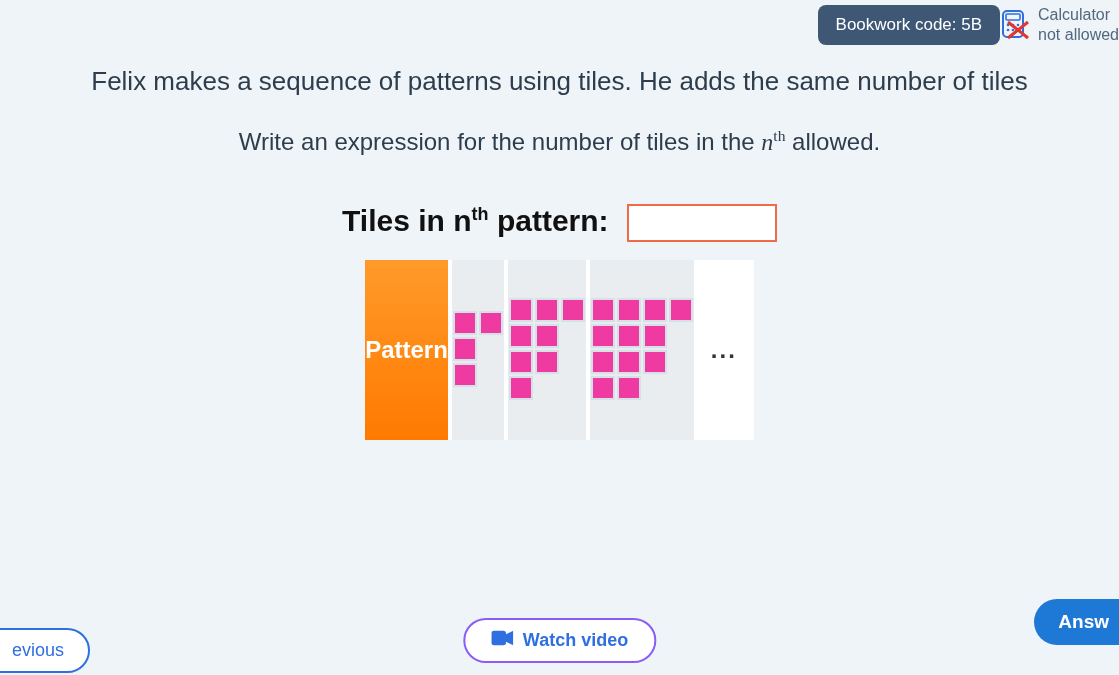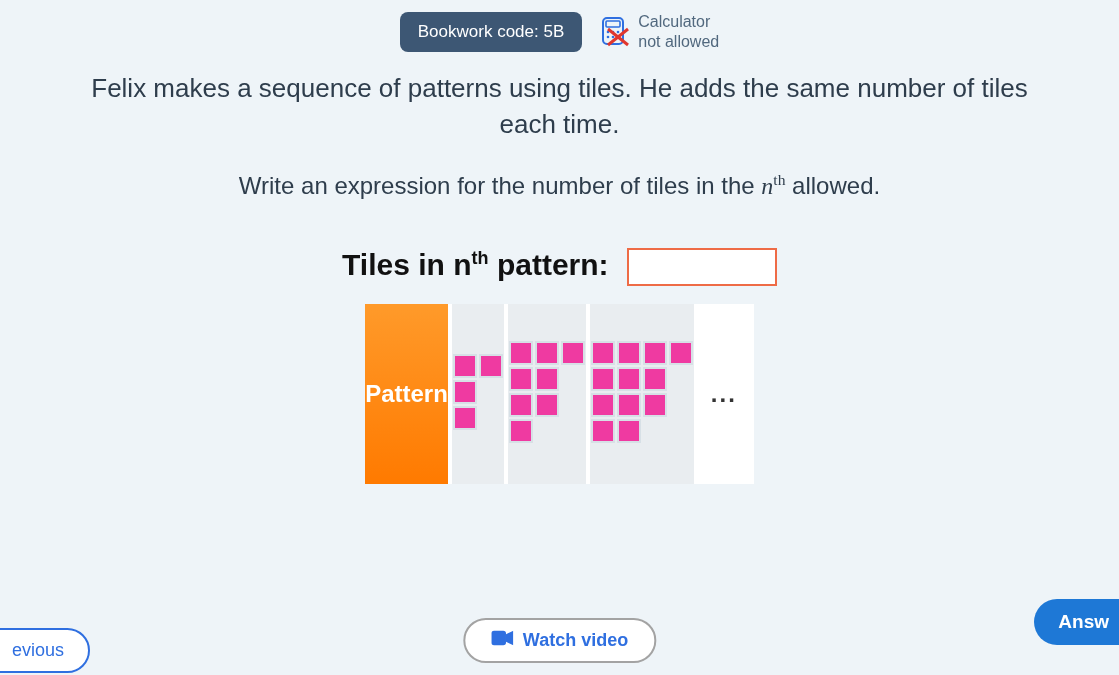--- a/index.html
+++ b/index.html
@@ -7,24 +7,23 @@
     font-family: Arial, Helvetica, sans-serif;
     background: #eef4f8;
     width: 1119px;
     height: 675px;
     overflow: hidden;
     position: relative;
     color: #2b3844;
   }
   .top-bar {
     display: flex;
-    justify-content: center;
+    justify-content: flex-end;
     align-items: center;
-    gap: 18px;
-    padding-top: 12px;
+    padding-top: 5px;
   }
   .bookwork-badge {
     background: #3d5774;
     color: #fff;
     font-size: 17px;
     padding: 10px 18px;
     border-radius: 8px;
   }
   .calc-block {
     display: flex;
@@ -128,21 +127,21 @@
     border: 2px solid #d7e0e6;
     margin: 1px;
   }
   .tile.blank { background: transparent; border-color: transparent; }
   
   .watch-btn {
     position: absolute;
     left: 50%;
     bottom: 12px;
     transform: translateX(-50%);
-    border: 2px solid #a3a3a3;
+    border: 2px solid #8b5cf6;
     color: #2f6fe0;
     background: #fff;
     border-radius: 28px;
     padding: 10px 26px;
     font-size: 18px;
     font-weight: 600;
     display: flex;
     align-items: center;
     gap: 10px;
     cursor: pointer;
@@ -197,21 +196,20 @@
     </span>
     <div>
       <div>Calculator</div>
       <div>not allowed</div>
     </div>
   </div>
 </div>
 
 <div class="question">
   <span>Felix makes a sequence of patterns using tiles. He adds the same number of tiles</span>
-  <span class="line2">each time.</span>
 </div>
 <div class="subq">
   <span>Write an expression for the number of tiles in the </span><span class="nth"><span>n</span><sup>th</sup></span><span> allowed.</span>
 </div>
 
 <div class="answer-row">
   <span>Tiles in n</span><sup>th</sup><span> pattern:</span>
   <span class="answer-input"></span>
 </div>
 

